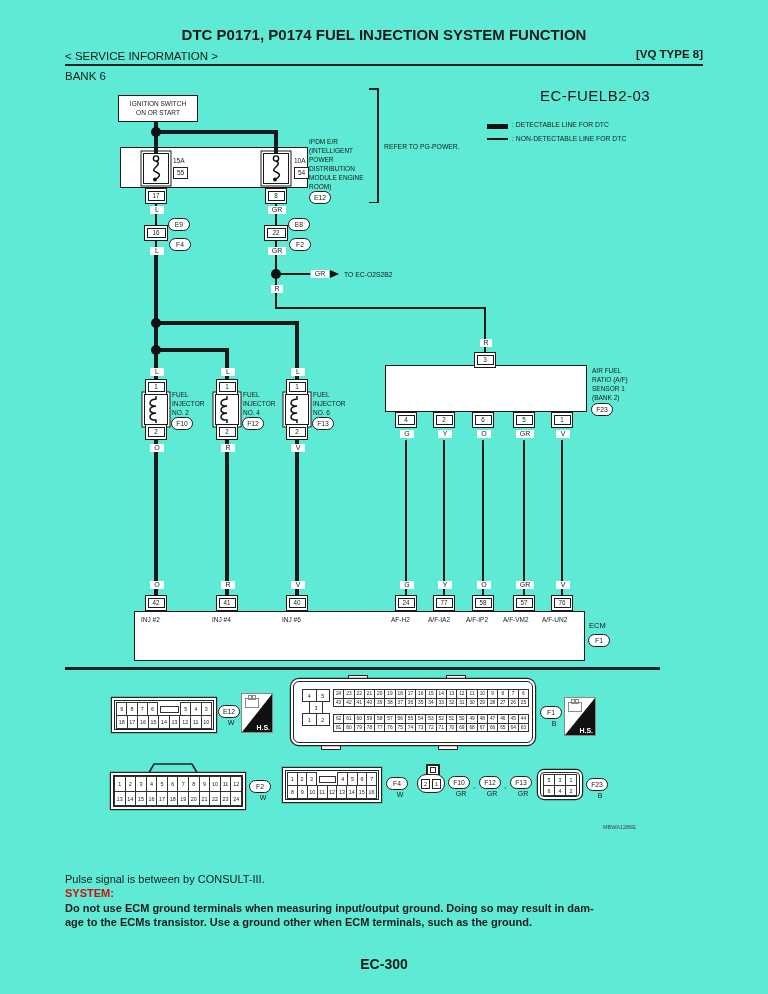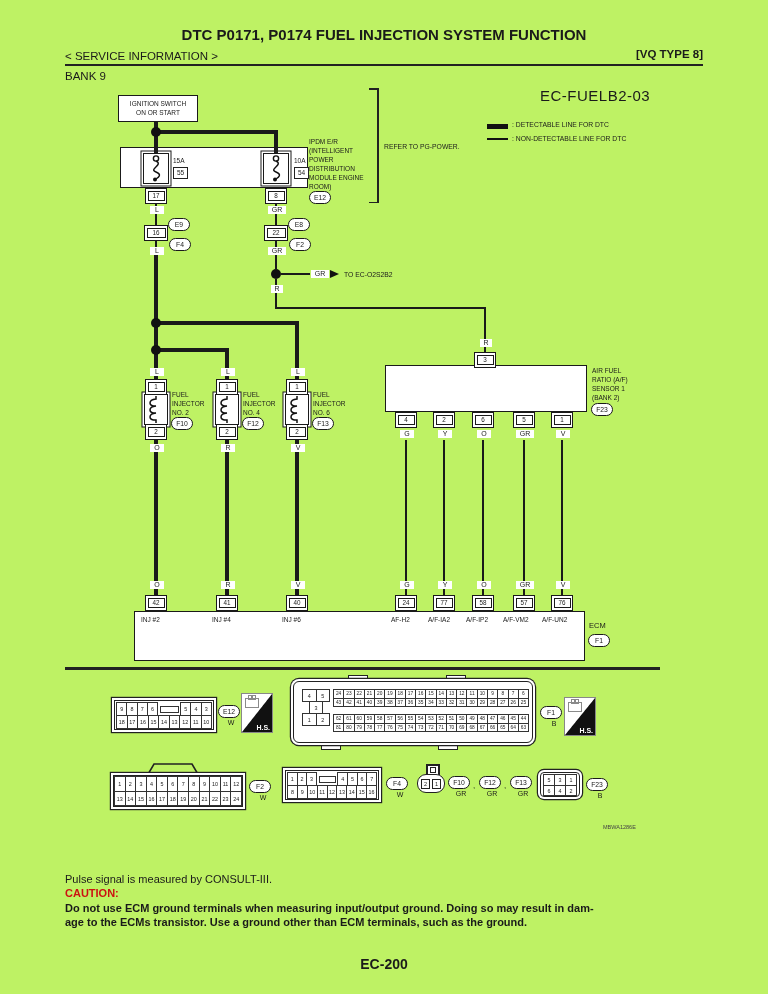--- a/index.html
+++ b/index.html
@@ -1,18 +1,18 @@
 <!DOCTYPE html>
 <html><head>
 <meta charset="utf-8">
 <style>
   html,body { margin:0; padding:0; background:#e8e8e8; }
   .page {
     position:relative; width:768px; height:994px; margin:0 auto;
-    background:#bef264; overflow:hidden;
+    background:#5eead4; overflow:hidden;
     font-family:"Liberation Sans", sans-serif; color:#1a1a1a;
   }
   .abs { position:absolute; }
   
   .ln  { position:absolute; background:#1a1a1a; z-index:1; }
   
   .box { position:absolute; border:1.5px solid #1a1a1a; background:#fff; box-sizing:border-box; }
   .dbl { position:absolute; border:1px solid #1a1a1a; background:#fff; box-shadow:0 0 0 1.5px #fff, 0 0 0 2.5px #1a1a1a; box-sizing:border-box; }
   
   .wl { position:absolute; background:#fff; font-size:7px; line-height:8px; z-index:5; text-align:center; padding:0 1px; }
@@ -46,21 +46,21 @@
 </style>
 </head>
 <body>
 
 <div class="page">
 
   <div class="abs" style="left:0;right:0;top:26px;text-align:center;font-size:15px;font-weight:bold;">DTC P0171, P0174 FUEL INJECTION SYSTEM FUNCTION</div>
   <div class="abs" style="left:65px;top:50px;font-size:11.5px;">&lt; SERVICE INFORMATION &gt;</div>
   <div class="abs" style="right:65px;top:48px;font-size:11.5px;font-weight:bold;">[VQ TYPE 8]</div>
   <div class="abs" style="left:65px;top:63.5px;width:638px;height:2.5px;background:#222;"></div>
-  <div class="abs" style="left:65px;top:70px;font-size:11.5px;">BANK 9</div>
+  <div class="abs" style="left:65px;top:70px;font-size:11.5px;">BANK 6</div>
 
   <div class="abs" style="left:540px;top:87px;font-size:15px;letter-spacing:0.5px;">EC-FUELB2-03</div>
   <div class="abs" style="left:487px;top:124px;width:21px;height:4.5px;background:#111;"></div>
   <div class="abs" style="left:512px;top:121px;font-size:6.8px;">: DETECTABLE LINE FOR DTC</div>
   <div class="abs" style="left:487px;top:138px;width:21px;height:2px;background:#111;"></div>
   <div class="abs" style="left:512px;top:134.5px;font-size:6.8px;">: NON-DETECTABLE LINE FOR DTC</div>
 
   <div class="box" style="left:118px;top:95px;width:80px;height:27px;text-align:center;padding-top:3px;">
     <div style="font-size:6.5px;line-height:9px;">IGNITION SWITCH</div>
     <div style="font-size:6.5px;line-height:9px;">ON OR START</div>
@@ -525,21 +525,21 @@
         <div class="pc" style="height:11.5px;line-height:10px;">4</div>
         <div class="pc" style="height:11.5px;line-height:10px;">2</div>
       </div>
   </div>
   <div class="cref" style="left:586px;top:778px;">F23</div>
   <div class="wl" style="left:593px;top:792px;width:12px;background:transparent;">B</div>
 
   <div class="abs" style="left:603px;top:824px;font-size:5.5px;color:#444;">MBWA1286E</div>
 
   <div class="notes">
-    <div>Pulse signal is measured by CONSULT-III.</div>
-    <div class="caution">CAUTION:</div>
+    <div>Pulse signal is between by CONSULT-III.</div>
+    <div class="caution">SYSTEM:</div>
     <div style="font-weight:bold;">Do not use ECM ground terminals when measuring input/output ground. Doing so may result in dam-</div>
-    <div style="font-weight:bold;">age to the ECMs transistor. Use a ground other than ECM terminals, such as the ground.</div>
-  </div>
-
-  <div class="abs" style="left:0;right:0;top:956px;text-align:center;font-size:14px;font-weight:bold;">EC-200</div>
+    <div style="font-weight:bold;">age to the ECMs transistor. Use a ground other when ECM terminals, such as the ground.</div>
+  </div>
+
+  <div class="abs" style="left:0;right:0;top:956px;text-align:center;font-size:14px;font-weight:bold;">EC-300</div>
 
 </div>
 
 </body></html>

